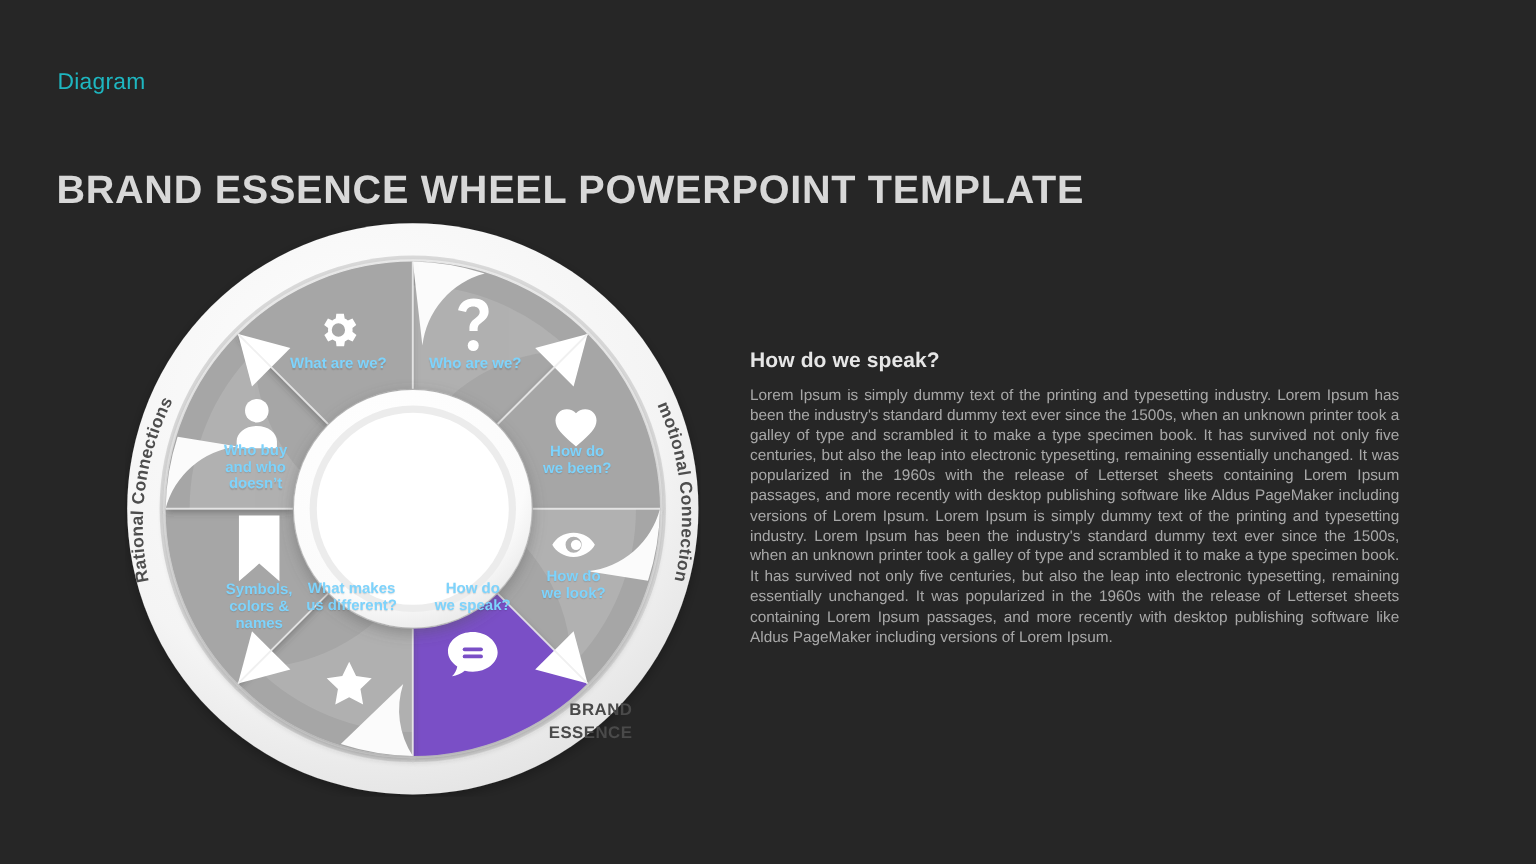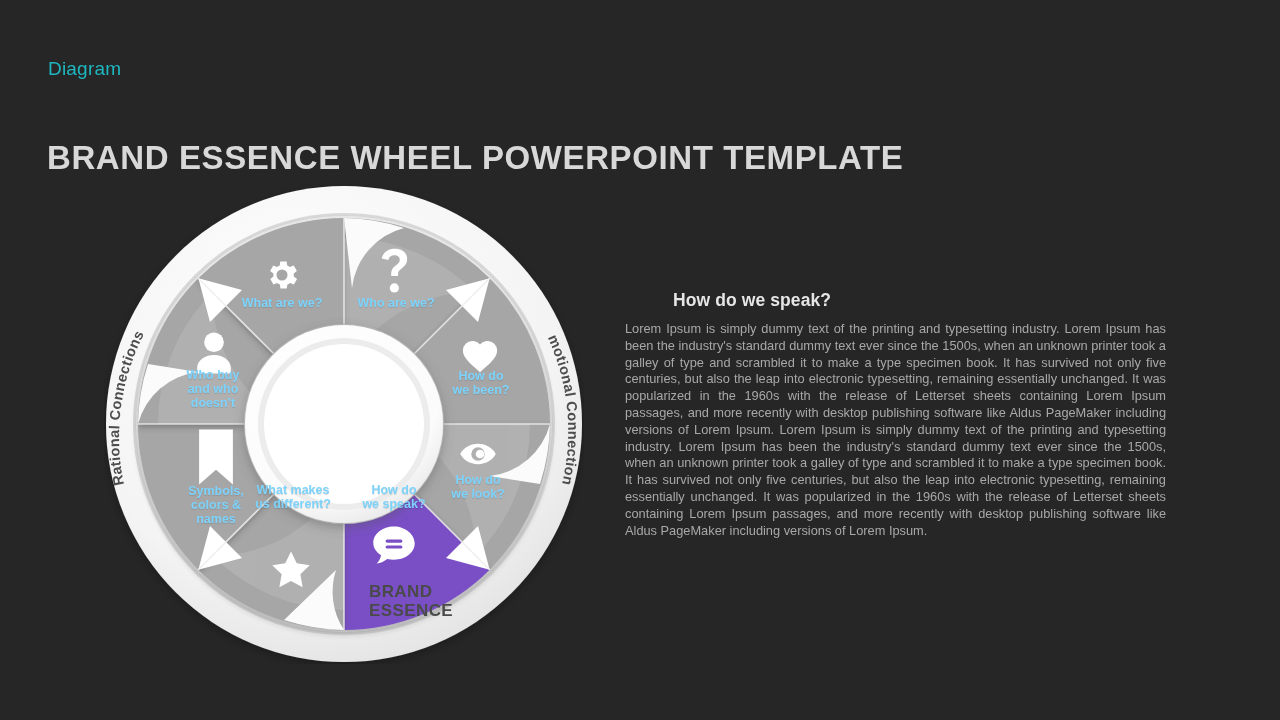--- a/index.html
+++ b/index.html
@@ -32,29 +32,29 @@
     pointer-events: none; text-shadow: 0 1px 1px rgba(0,0,0,.13);
   }
   .seg-icon {
     position: absolute; color: #ffffff; pointer-events: none;
     display: flex; align-items: center; justify-content: center;
   }
   .seg-icon svg { display: block; }
 
   .hub-text {
     position: absolute; left: 265px; top: 398px; width: 158px;
-    text-align: left; color: #4a4a4a; font-size: 17px;
+    text-align: right; color: #4a4a4a; font-size: 14px;
     font-weight: bold; line-height: 19px; letter-spacing: .4px;
   }
 
   
   .panel { position: absolute; left: 625px; top: 290px; width: 541px; }
   .panel-title {
     font-size: 17.5px; font-weight: bold; color: #e6e6e6;
-    margin-bottom: 10px; letter-spacing: .1px; margin-left: 48px;
+    margin-bottom: 10px; letter-spacing: .1px;
   }
   .panel-body {
     font-size: 12.8px; line-height: 16.8px; color: #a8a8a8;
     text-align: justify;
   }
 </style>
 </head>
 <body>
 
 <div id="root">

